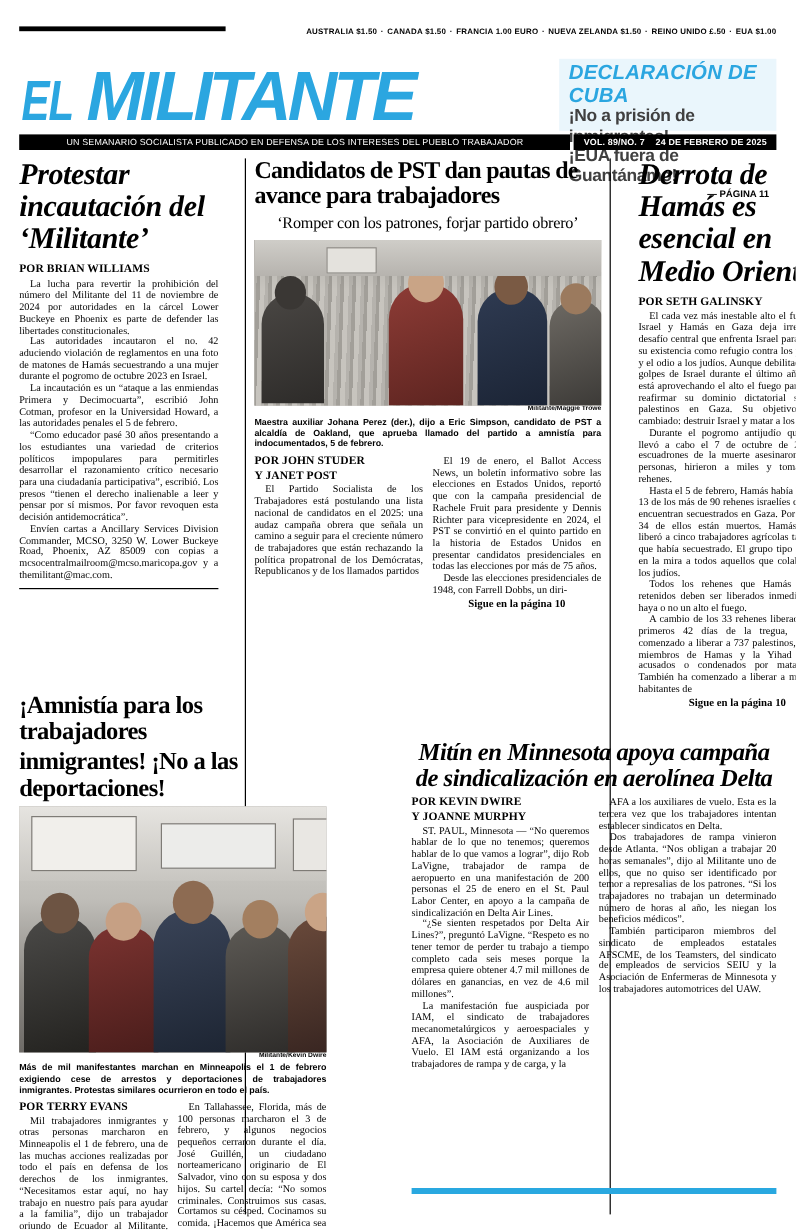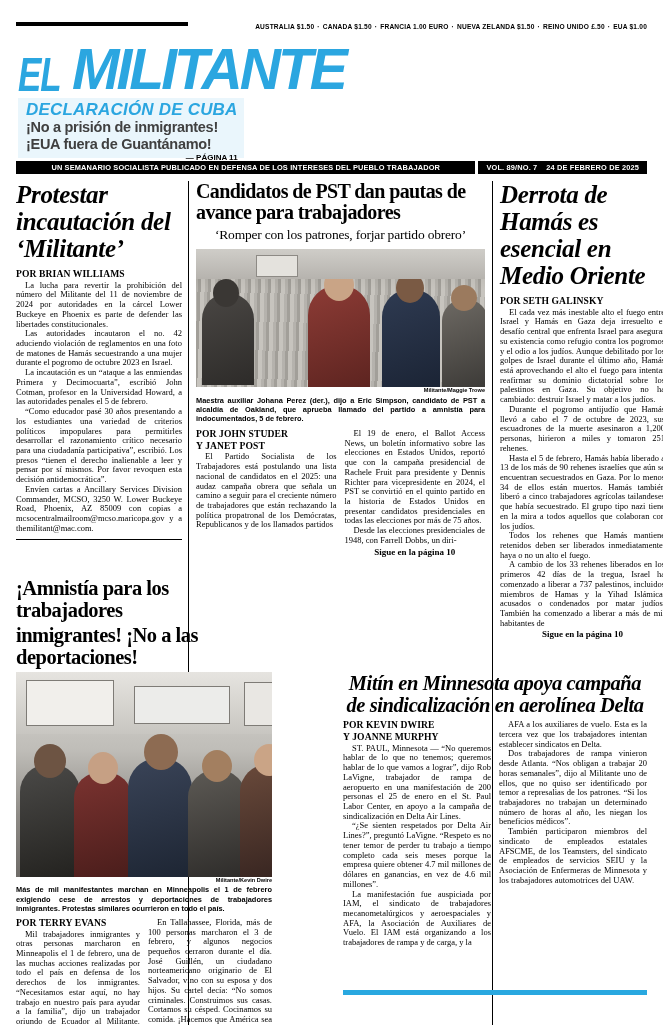--- a/index.html
+++ b/index.html
@@ -17,21 +17,21 @@
   .topline { display:flex; align-items:flex-end; gap:6px; }
   .topline .rule { flex:0 0 auto; width:172px; height:4px; background:#000; margin-bottom:4px; }
   .prices {
     flex:1 1 auto; text-align:right;
     font-family:"Liberation Sans","DejaVu Sans",sans-serif;
     font-size:6.6px; font-weight:bold; letter-spacing:.2px; color:#000;
     white-space:nowrap;
   }
   .prices span.sep { padding:0 3px; }
 
-  .masthead { display:flex; align-items:flex-start; margin-top:8px;flex-direction:column; }
+  .masthead { display:flex; align-items:flex-start; margin-top:19px; }
   .logo {
     flex:0 0 auto; width:448px; position:relative; height:60px;
     overflow:hidden;
   }
   .logo .el {
     position:absolute; left:2px; top:12px;
     font-family:"Liberation Sans","DejaVu Sans",sans-serif;
     font-weight:bold; font-style:italic; font-size:35px; line-height:1;
     color:#2ba6e0; letter-spacing:-1px;
     transform: scaleY(1.35); transform-origin: left top;
@@ -60,33 +60,33 @@
   }
   .cuba .pg {
     text-align:right; font-family:"Liberation Sans","DejaVu Sans",sans-serif;
     font-weight:bold; font-size:8px; margin-top:1px;
   }
 
   .slugbar { display:flex; margin-top:3px; height:13px; }
   .slugbar .left {
     flex:1 1 auto; background:#000; color:#fff;
     font-family:"Liberation Sans","DejaVu Sans",sans-serif;
-    font-weight:bold; font-size:7.4px; letter-spacing:.15px;
+    font-weight:normal; font-size:7.4px; letter-spacing:.15px;
     display:flex; align-items:center; justify-content:center;
   }
   .slugbar .right {
     flex:0 0 auto; background:#000; color:#fff; margin-left:3px;
     font-family:"Liberation Sans","DejaVu Sans",sans-serif;
     font-weight:bold; font-size:7.4px; letter-spacing:.15px;
     display:flex; align-items:center; justify-content:center;
     padding:0 8px; gap:9px;
   }
 
   
-  .body-grid { display:flex; margin-top:7px; height:880px; }
+  .body-grid { display:flex; margin-top:7px; height:880px;gap:16px; }
   .col-left  { width:166px; flex:0 0 166px; }
   .col-mid   { width:305px; flex:0 0 305px; padding:0 7px; border-left:1px solid #000; border-right:1px solid #000; margin-left:6px; }
   .col-right { width:172px; flex:0 0 172px; padding-left:7px; }
 
   
   h1.hl-italic {
     font-family:"Liberation Serif","DejaVu Serif",serif;
     font-style:italic; font-weight:bold; font-size:25px; line-height:1.08;
     margin:0 0 7px 0; letter-spacing:-.3px;
   }
@@ -292,21 +292,21 @@
         <p class="bt first">Mil trabajadores inmigrantes y otras personas marcharon en Minneapolis el 1 de febrero, una de las muchas acciones realizadas por todo el país en defensa de los derechos de los inmigrantes. “Necesitamos estar aquí, no hay trabajo en nuestro país para ayudar a la familia”, dijo un trabajador oriundo de Ecuador al Militante. “Es por eso que estamos aquí en la manifestación”.</p>
       </div>
       <div>
         <p class="bt">En Tallahassee, Florida, más de 100 personas marcharon el 3 de febrero, y algunos negocios pequeños cerraron durante el día. José Guillén, un ciudadano norteamericano originario de El Salvador, vino con su esposa y dos hijos. Su cartel decía: “No somos criminales. Construimos sus casas. Cortamos su césped. Cocinamos su comida. ¡Hacemos que América sea grande!”.</p>
         <div class="jump">Sigue en la página 11</div>
       </div>
     </div>
     <div class="blue-rule"></div>
   </div>
 
-  <div style="position:absolute; left:343px; top:672px; width:304px;">
+  <div style="position:absolute; left:343px; top:616px; width:304px;">
     <h2 class="delta-hl">Mitín en Minnesota apoya campaña de sindicalización en aerolínea Delta</h2>
     <div class="twocol">
       <div>
         <div class="byline">POR KEVIN DWIRE</div>
         <div class="byline">Y JOANNE MURPHY</div>
         <p class="bt first">ST. PAUL, Minnesota — “No queremos hablar de lo que no tenemos; queremos hablar de lo que vamos a lograr”, dijo Rob LaVigne, trabajador de rampa de aeropuerto en una manifestación de 200 personas el 25 de enero en el St. Paul Labor Center, en apoyo a la campaña de sindicalización en Delta Air Lines.</p>
         <p class="bt">“¿Se sienten respetados por Delta Air Lines?”, preguntó LaVigne. “Respeto es no tener temor de perder tu trabajo a tiempo completo cada seis meses porque la empresa quiere obtener 4.7 mil millones de dólares en ganancias, en vez de 4.6 mil millones”.</p>
         <p class="bt">La manifestación fue auspiciada por IAM, el sindicato de trabajadores mecanometalúrgicos y aeroespaciales y AFA, la Asociación de Auxiliares de Vuelo. El IAM está organizando a los trabajadores de rampa y de carga, y la</p>
       </div>
       <div>

